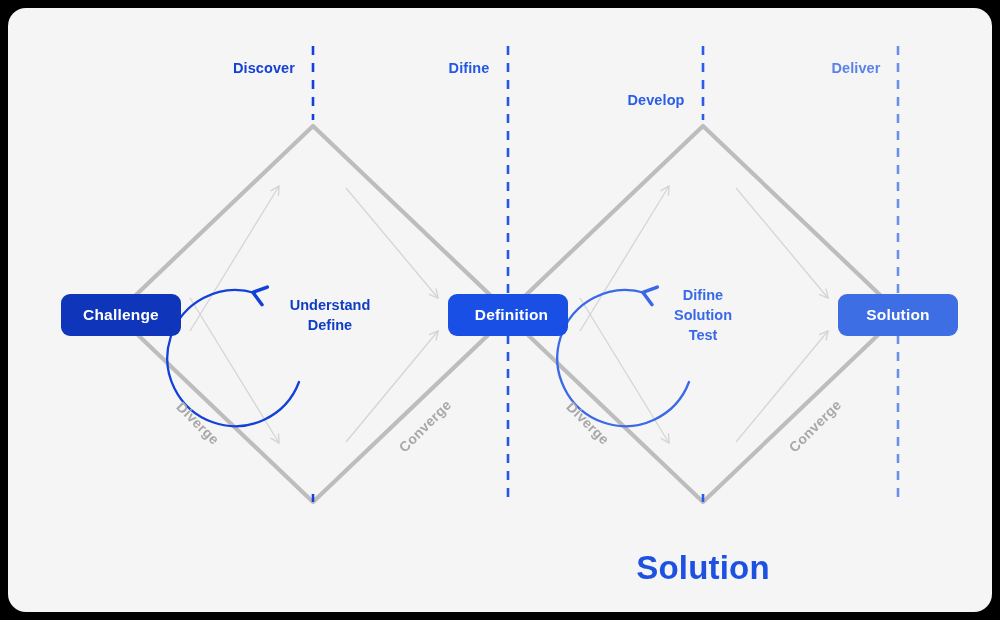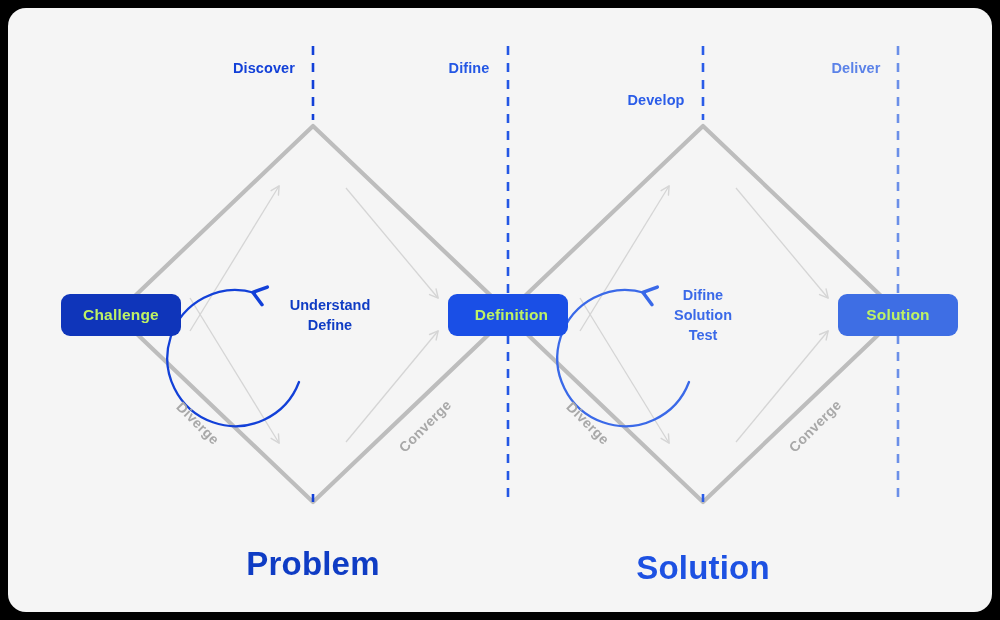--- a/index.html
+++ b/index.html
@@ -50,21 +50,21 @@
   }
   
   .pill {
     position: absolute;
     transform: translate(-50%, -50%);
     display: flex;
     align-items: center;
     justify-content: center;
     height: 42px;
     border-radius: 9px;
-    color: #bef264;
+    color: #ffffff;
     font-size: 15.5px;
     font-weight: 700;
     letter-spacing: 0.2px;
     white-space: nowrap;
     box-sizing: border-box;
   }
   
   .loop-text {
     position: absolute;
     transform: translate(-50%, -50%);
@@ -161,17 +161,16 @@
 
     <div class="slant-label" style="left:190px; top:415px; transform:translate(-50%,-50%) rotate(45deg);">Diverge</div>
     <div class="slant-label" style="left:417px; top:418px; transform:translate(-50%,-50%) rotate(-45deg);">Converge</div>
     <div class="slant-label" style="left:580px; top:415px; transform:translate(-50%,-50%) rotate(45deg);">Diverge</div>
     <div class="slant-label" style="left:807px; top:418px; transform:translate(-50%,-50%) rotate(-45deg);">Converge</div>
 
     <div class="pill" style="left:113px; top:307px; width:120px; background:#0f35ba;">Challenge</div>
     <div class="pill" style="left:500px; top:307px; width:120px; background:#1a4fe6;padding-left:7px;">Definition</div>
     <div class="pill" style="left:890px; top:307px; width:120px; background:#3e6ee4;">Solution</div>
 
-    <div class="big-heading" style="left:305px; top:537px; color:#0f3cc4;">Problem</div>
     <div class="big-heading" style="left:695px; top:541px; color:#1d51e2;">Solution</div>
 
   </div>
 </div>
 
 </body></html>

